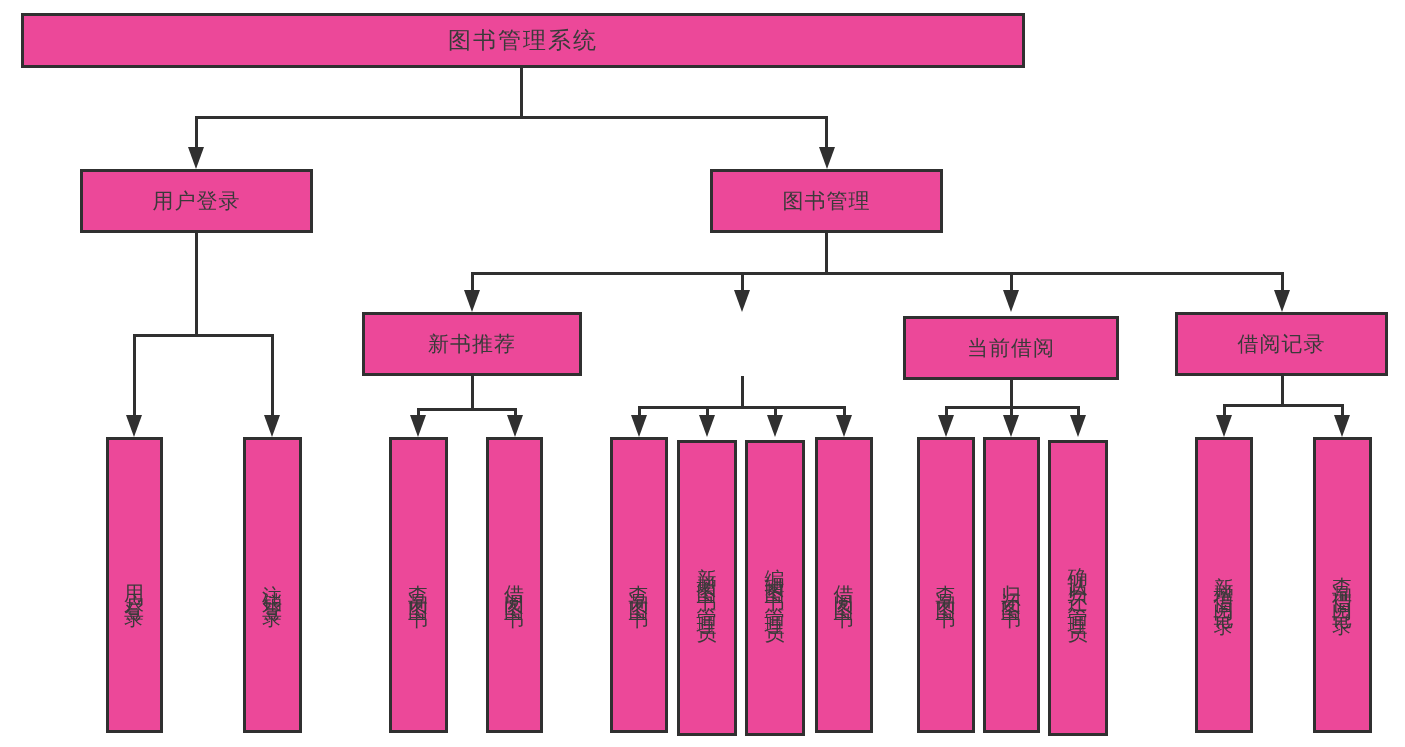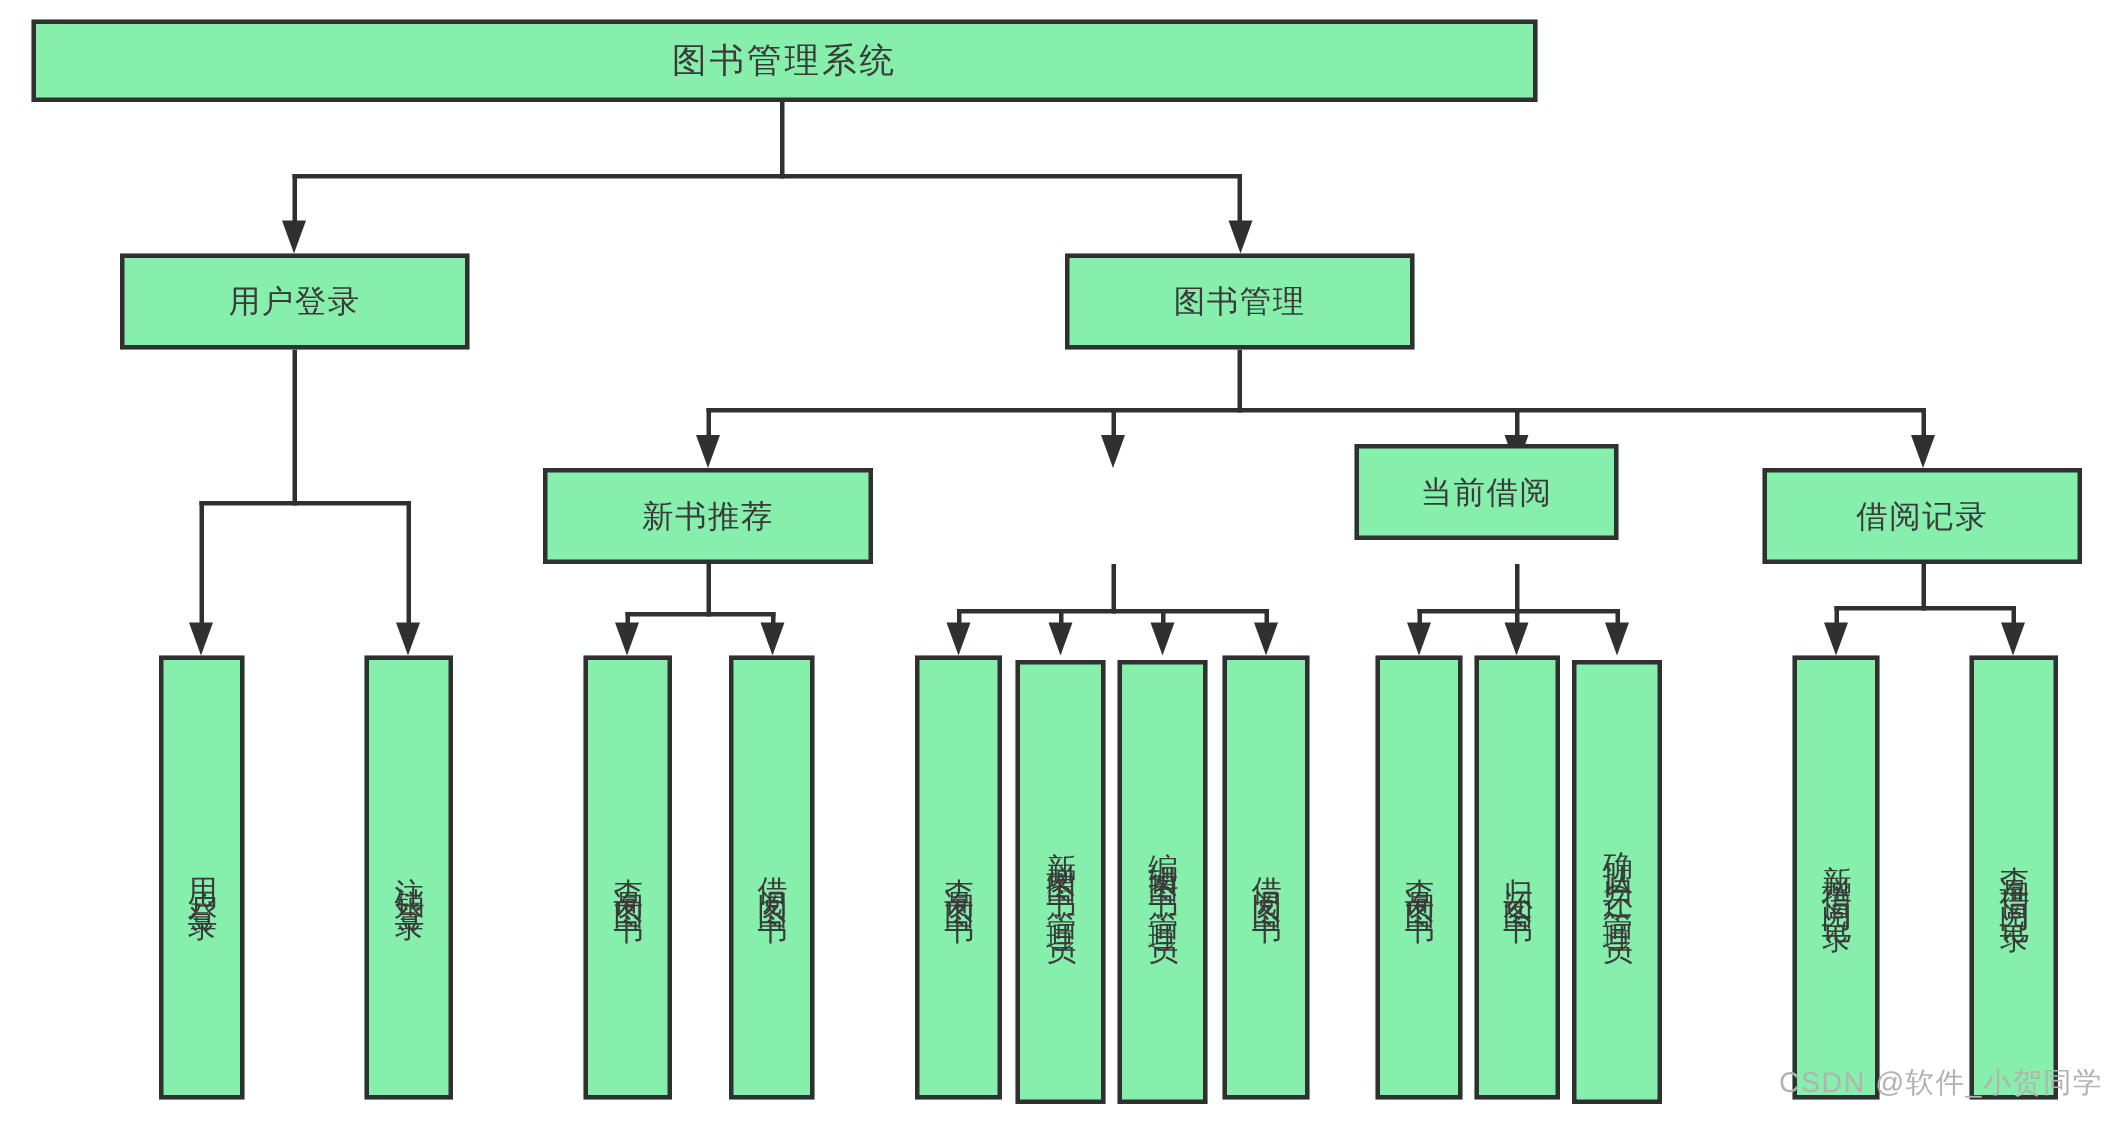--- a/index.html
+++ b/index.html
@@ -3,21 +3,21 @@
 <meta charset="utf-8">
 <style>
   :root{
     --line:#303030;
     --text:#3a3a3a;
     --wm:#b2b2b2;
   }
   html,body{margin:0;padding:0;background:#ffffff;}
   body{font-family:"Liberation Sans","DejaVu Sans",sans-serif;}
   .canvas{position:relative;width:1405px;height:747px;background:#ffffff;overflow:hidden;}
-  .node{position:absolute;box-sizing:border-box;border:3px solid var(--line);background:#86efac;
+  .node{position:absolute;box-sizing:border-box;border:3px solid var(--line);background:#ec4899;
         display:flex;align-items:center;justify-content:center;color:var(--text);}
   .node.hbox{font-size:21px;letter-spacing:1px;}
   .node.rootbox{font-size:23px;letter-spacing:2px;}
   .node.vbox span{writing-mode:vertical-rl;text-orientation:mixed;font-size:20px;letter-spacing:8px;line-height:1;}
   .vl{position:absolute;width:3px;background:var(--line);}
   .hl{position:absolute;height:3px;background:var(--line);}
   .ah{position:absolute;width:0;height:0;border-left:8px solid transparent;border-right:8px solid transparent;border-top:22px solid var(--line);}
   .watermark{position:absolute;font-size:19px;color:var(--wm);letter-spacing:1px;z-index:5;white-space:nowrap;}
 </style>
 </head>
@@ -91,21 +91,21 @@
   <div class="node hbox" style="left:80px;top:169px;width:233px;height:64px">
     <span>用户登录</span>
   </div>
   <div class="node hbox" style="left:362px;top:312px;width:220px;height:64px">
     <span>新书推荐</span>
   </div>
 
   <div class="node hbox" style="left:710px;top:169px;width:233px;height:64px">
     <span>图书管理</span>
   </div>
-  <div class="node hbox" style="left:903px;top:296px;width:176px;height:64px">
+  <div class="node hbox" style="left:903px;top:316px;width:216px;height:64px">
     <span>当前借阅</span>
   </div>
   <div class="node hbox" style="left:1175px;top:312px;width:213px;height:64px">
     <span>借阅记录</span>
   </div>
 
   <div class="node vbox" style="left:106px;top:437px;width:57px;height:296px">
     <span>用户登录</span>
   </div>
   <div class="node vbox" style="left:243px;top:437px;width:59px;height:296px">
@@ -142,15 +142,14 @@
     <span>确认归还（管理员）</span>
   </div>
 
   <div class="node vbox" style="left:1195px;top:437px;width:58px;height:296px">
     <span>新增借阅记录</span>
   </div>
   <div class="node vbox" style="left:1313px;top:437px;width:59px;height:296px">
     <span>查询借阅记录</span>
   </div>
 
-  <div class="watermark" style="left:1186px;top:709px">CSDN @软件_小贺同学</div>
 
 </div>
 
 </body></html>

